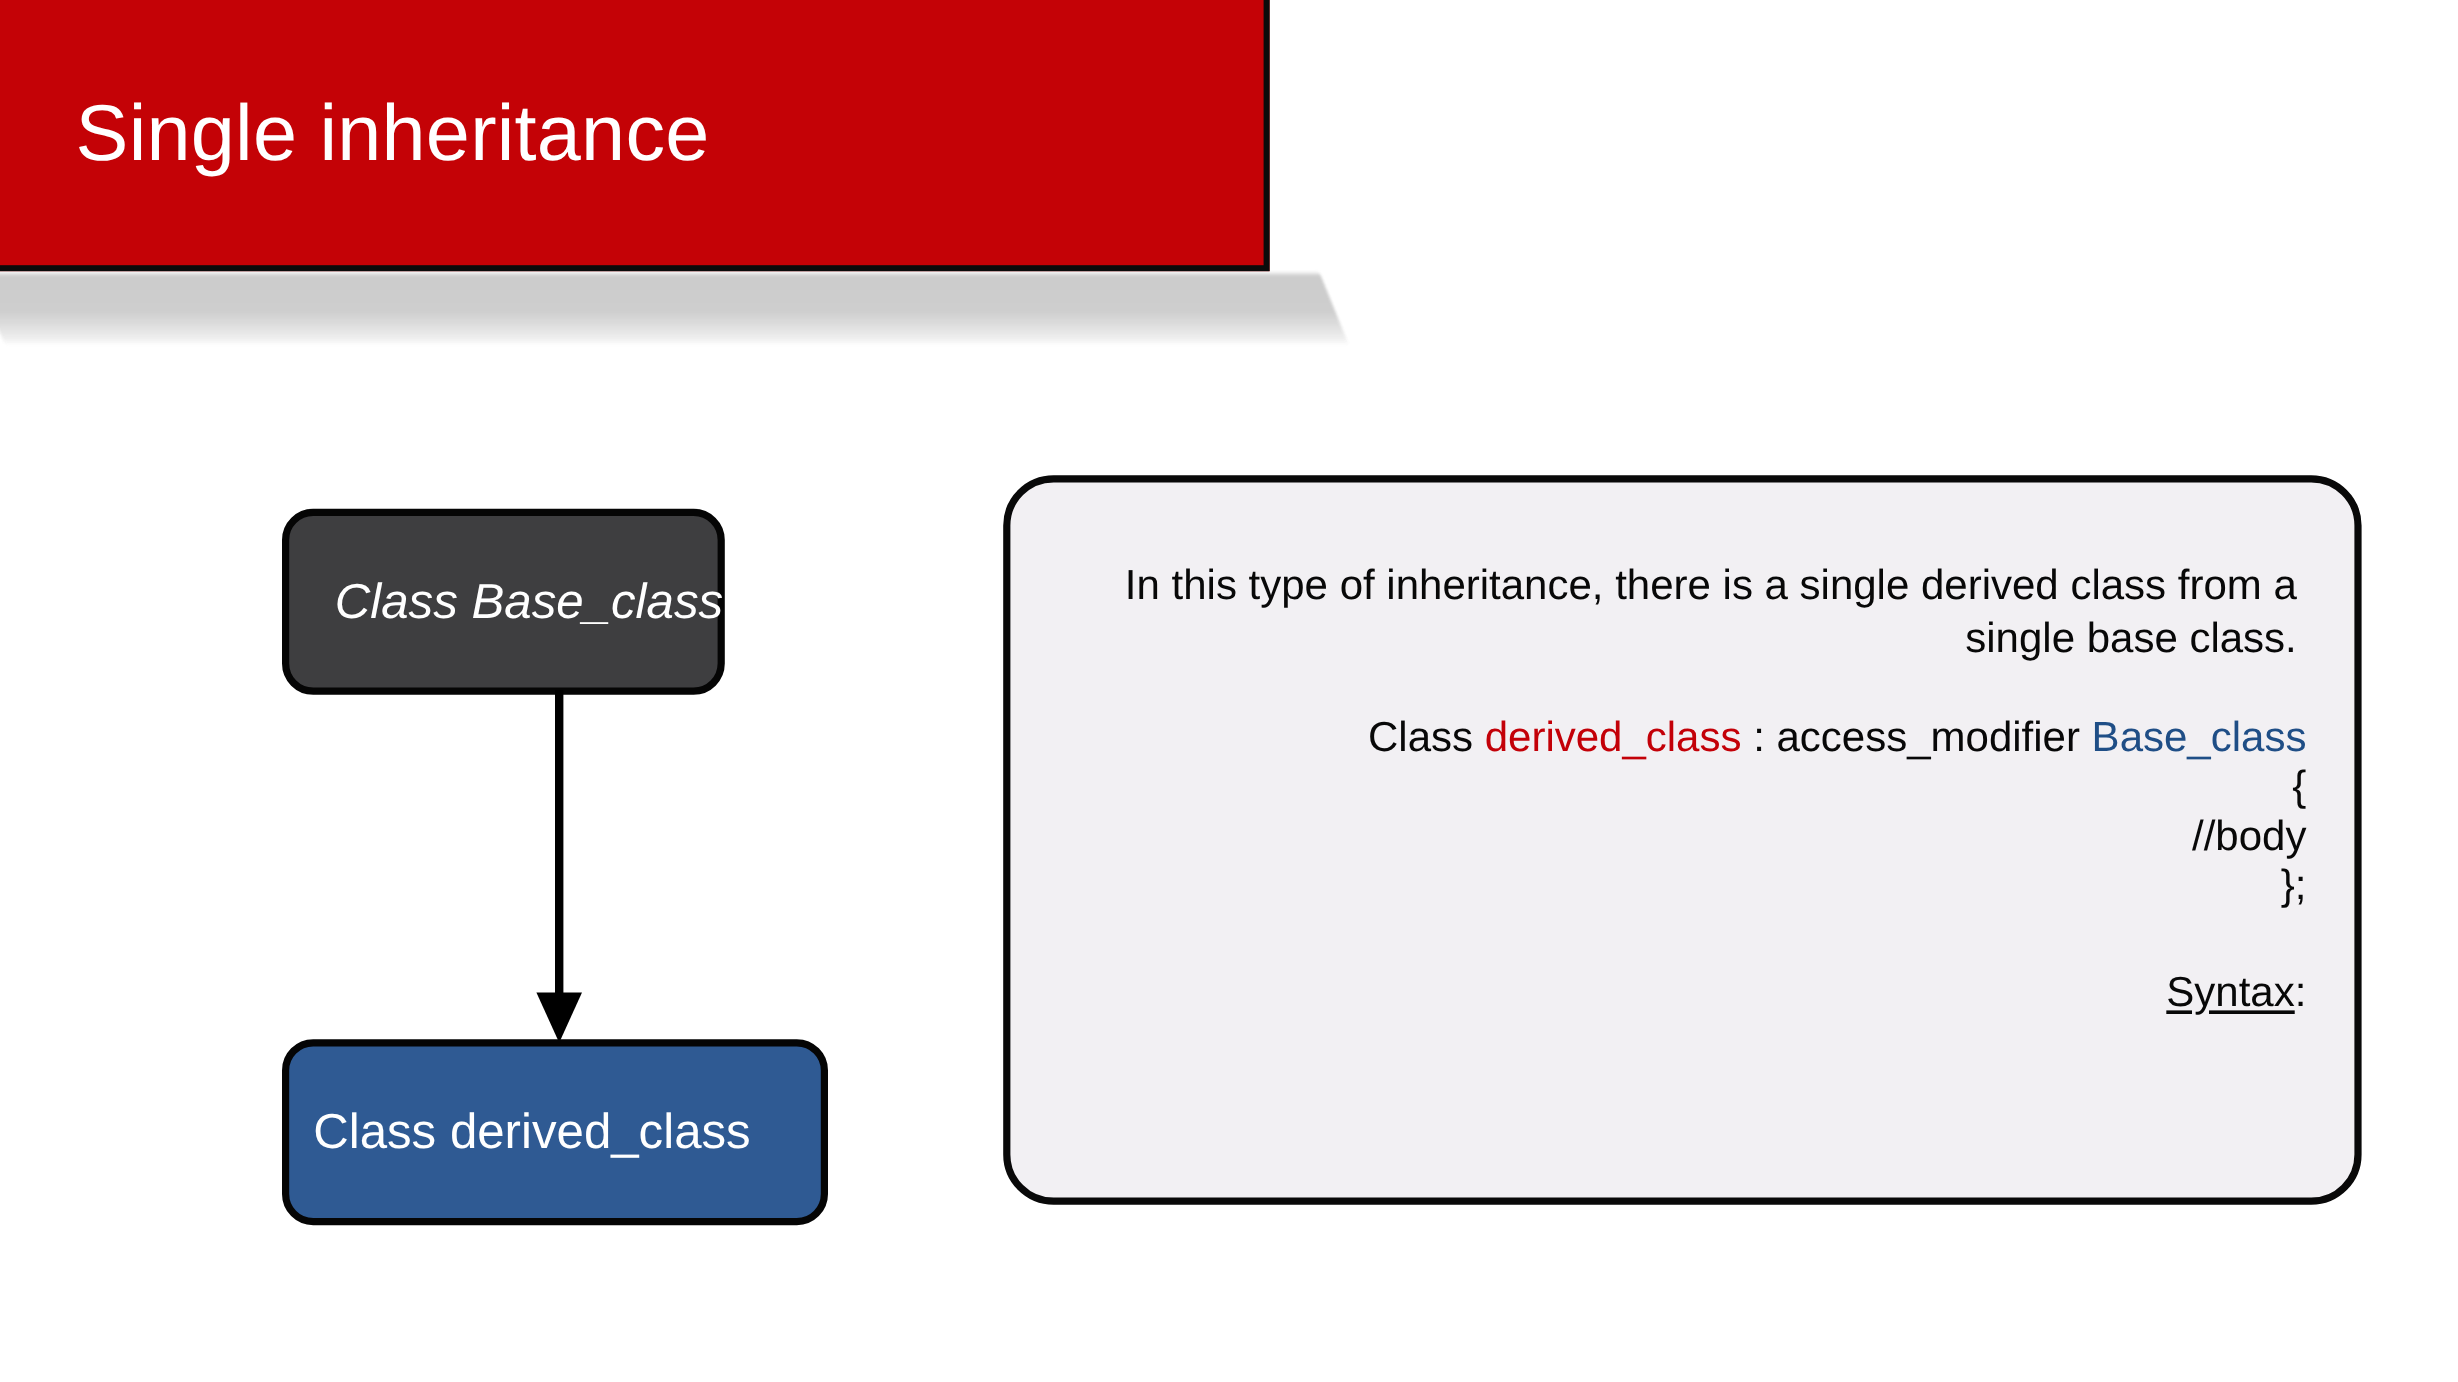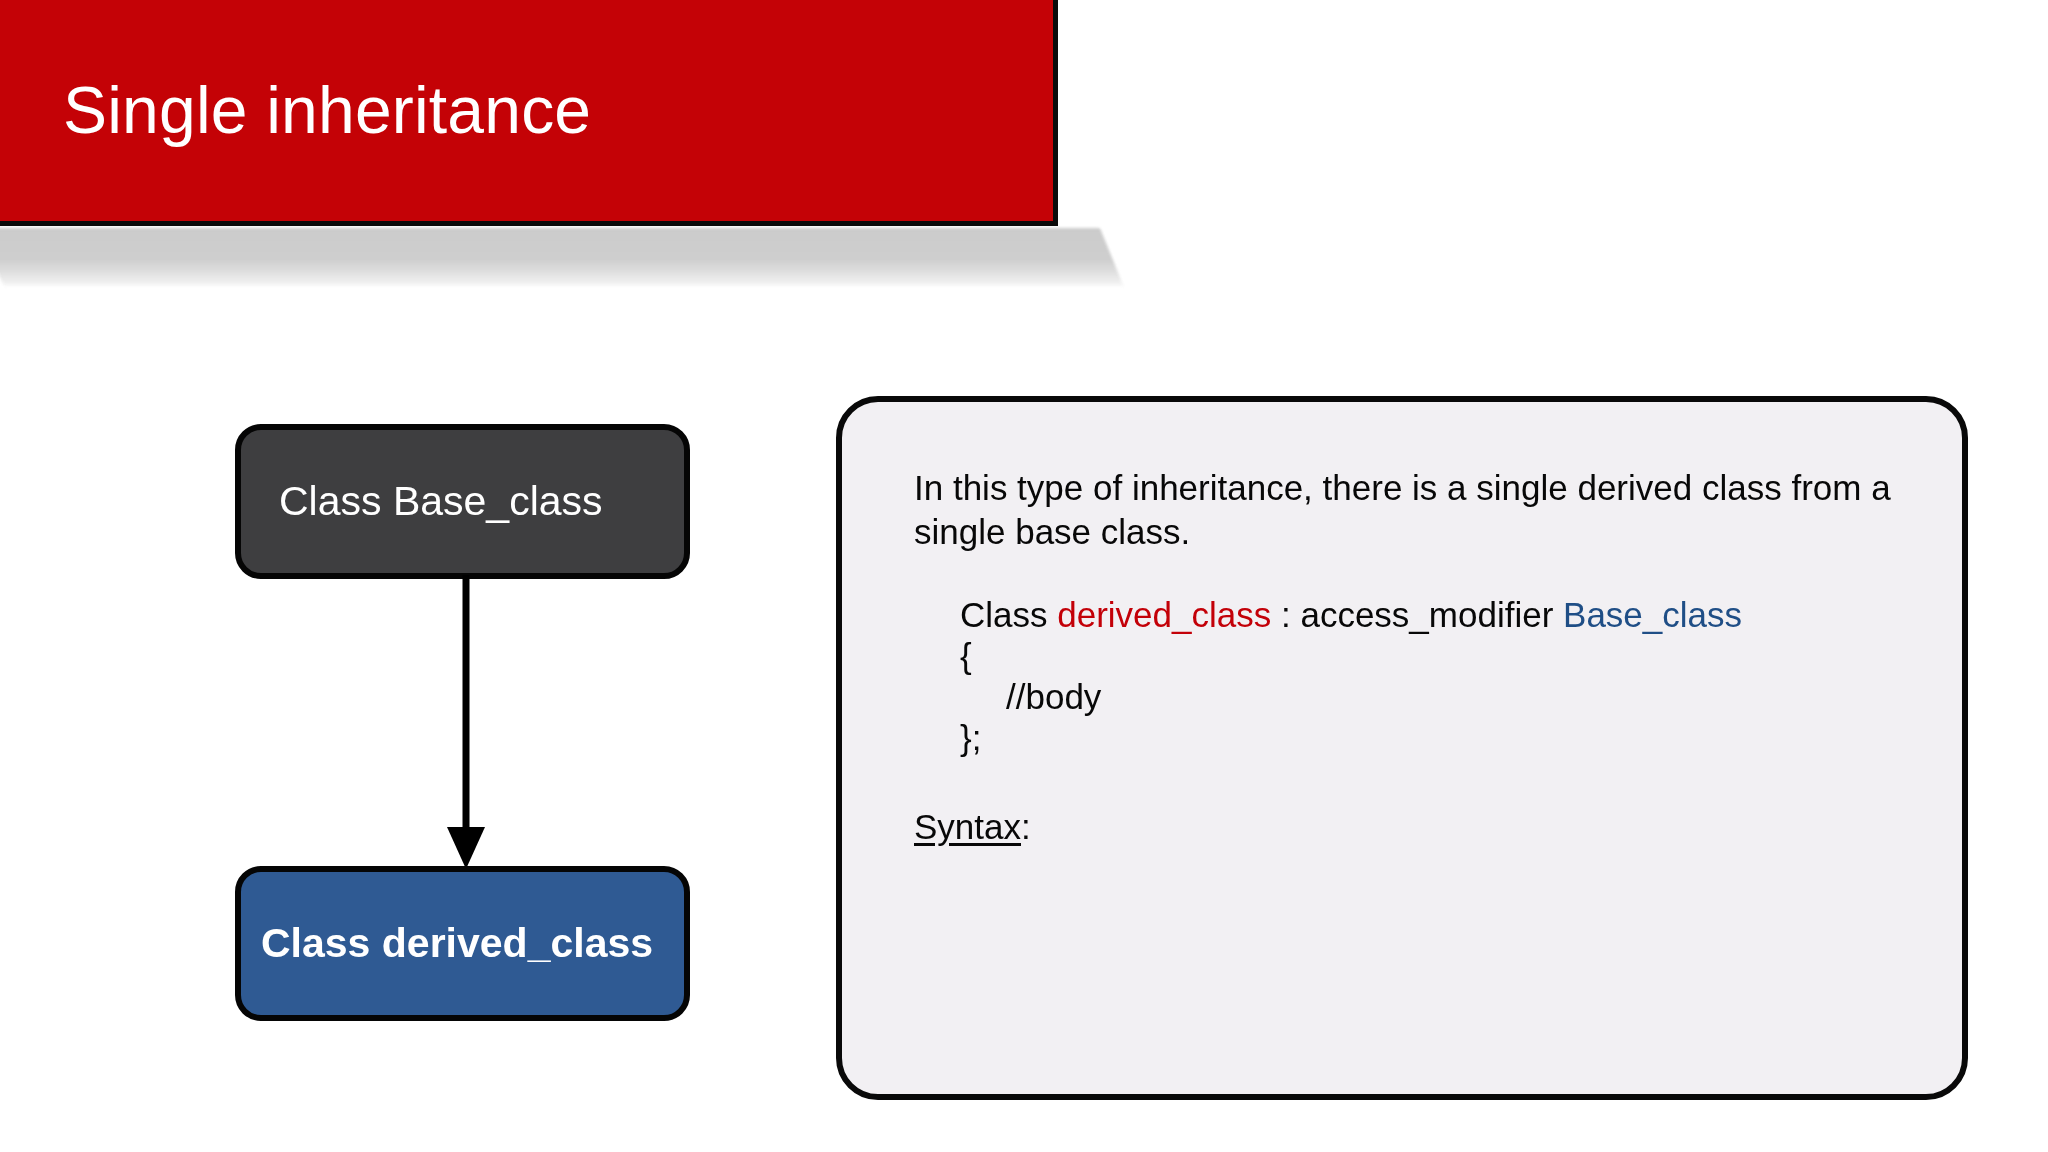--- a/index.html
+++ b/index.html
@@ -61,56 +61,58 @@
     display: flex;
     align-items: center;
     color: #ffffff;
     font-size: 41px;
     font-weight: 400;
     white-space: nowrap;
   }
   #base-class-box {
     left: 235px;
     top: 424px;
-    width: 455px;
+    width: 369px;
     height: 155px;
     background: #3e3e40;
+    font-style: italic;
   }
   #base-class-box .box-label { padding-left: 38px; }
 
   #derived-class-box {
     left: 235px;
     top: 866px;
     width: 455px;
     height: 155px;
     background: #2f5a93;
   }
-  #derived-class-box .box-label { padding-left: 20px; font-weight: bold; }
+  #derived-class-box .box-label { padding-left: 20px; }
 
   
   #inheritance-arrow {
     position: absolute;
     left: 430px;
     top: 575px;
     width: 80px;
     height: 300px;
   }
 
   
   #description-panel {
     position: absolute;
     left: 836px;
     top: 396px;
     width: 1132px;
-    height: 704px;
+    height: 608px;
     box-sizing: border-box;
     background: #f2f0f3;
     border: 6px solid #090909;
     border-radius: 42px;
     padding: 64px 40px 0 72px;
+    text-align: right;
   }
   #description-paragraph {
     font-size: 35px;
     line-height: 1.25;
     color: #080808;
     max-width: 1000px;
     margin: 0;
   }
   #syntax-heading {
     margin-top: 48px;

